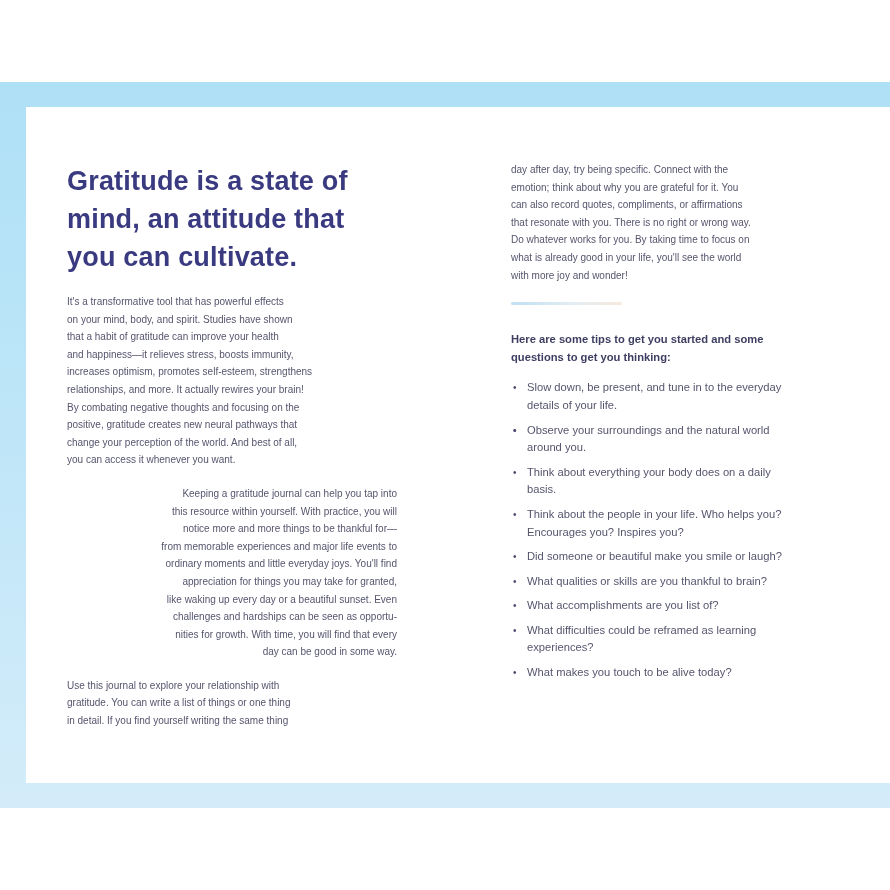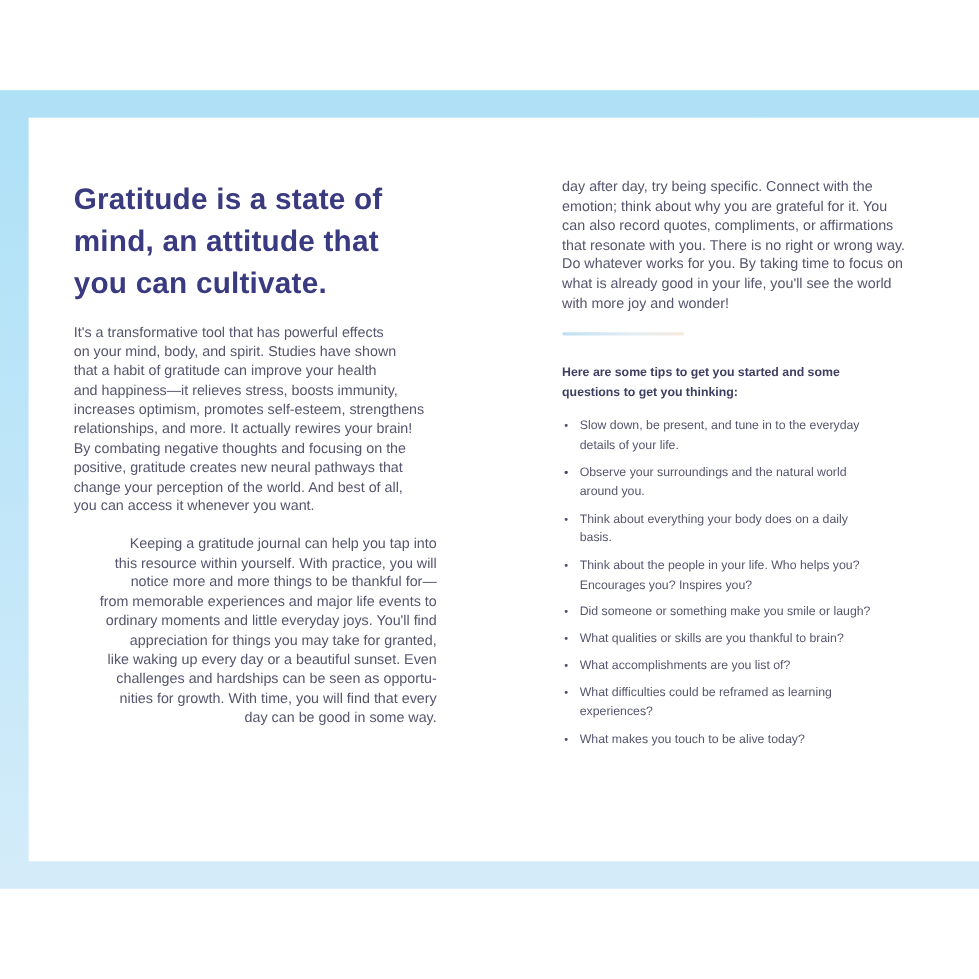--- a/index.html
+++ b/index.html
@@ -15,21 +15,21 @@
       position: absolute; left: 26px; top: 107px; width: 870px; height: 676px;
       background: #ffffff;
     }
     .col-left { position: absolute; left: 41px; top: 55px; width: 330px; }
     .col-right { position: absolute; left: 485px; top: 54px; width: 320px; }
     .heading {
       margin: 0; color: #3a3a80; font-weight: bold;
       font-size: 27px; line-height: 38px; letter-spacing: 0.2px;
     }
     .para {
-      margin: 0; color: #55556e; font-size: 13px; line-height: 17.6px;
+      margin: 0; color: #55556e; font-size: 10px; line-height: 17.6px;
       white-space: pre-line;
     }
     .p1 { margin-top: 17px; }
     .p2 { margin-top: 16px; text-align: right; }
     .p3 { margin-top: 16px; }
     .divider {
       margin-top: 18px; width: 111px; height: 3px; border-radius: 2px;
       background: linear-gradient(90deg, #bfe0f2 0%, #e6eef2 60%, #f6e9dc 100%);
     }
     .tips-intro {
@@ -68,20 +68,23 @@
     <p class="para p2">Keeping a gratitude journal can help you tap into
 this resource within yourself. With practice, you will
 notice more and more things to be thankful for—
 from memorable experiences and major life events to
 ordinary moments and little everyday joys. You'll find
 appreciation for things you may take for granted,
 like waking up every day or a beautiful sunset. Even
 challenges and hardships can be seen as opportu-
 nities for growth. With time, you will find that every
 day can be good in some way.</p>
+    <p class="para p3">Use this journal to explore your relationship with
+gratitude. You can write a list of things or one thing
+in detail. If you find yourself writing the same thing</p>
   </div>
 
   <div class="col-right">
     <p class="para">day after day, try being specific. Connect with the
 emotion; think about why you are grateful for it. You
 can also record quotes, compliments, or affirmations
 that resonate with you. There is no right or wrong way.
 Do whatever works for you. By taking time to focus on
 what is already good in your life, you'll see the world
 with more joy and wonder!</p>
@@ -91,21 +94,21 @@
     <ul class="tips">
       <li class="tip"><span class="bullet">•</span><span>Slow down, be present, and tune in to the everyday
 details of your life.</span></li>
       <li class="tip"><span class="bullet">•</span></li>
       <li class="tip"><span class="bullet">•</span><span>Observe your surroundings and the natural world
 around you.</span></li>
       <li class="tip"><span class="bullet">•</span><span>Think about everything your body does on a daily
 basis.</span></li>
       <li class="tip"><span class="bullet">•</span><span>Think about the people in your life. Who helps you?
 Encourages you? Inspires you?</span></li>
-      <li class="tip"><span class="bullet">•</span><span>Did someone or something make you smile or laugh?</span></li>
+      <li class="tip"><span class="bullet">•</span><span>Did someone or beautiful make you smile or laugh?</span></li>
       <li class="tip"><span class="bullet">•</span><span>What qualities or skills are you thankful to brain?</span></li>
       <li class="tip"><span class="bullet">•</span><span>What accomplishments are you list of?</span></li>
       <li class="tip"><span class="bullet">•</span><span>What difficulties could be reframed as learning
 experiences?</span></li>
       <li class="tip"><span class="bullet">•</span><span>What makes you touch to be alive today?</span></li>
     </ul>
   </div>
 
 </div>
 

